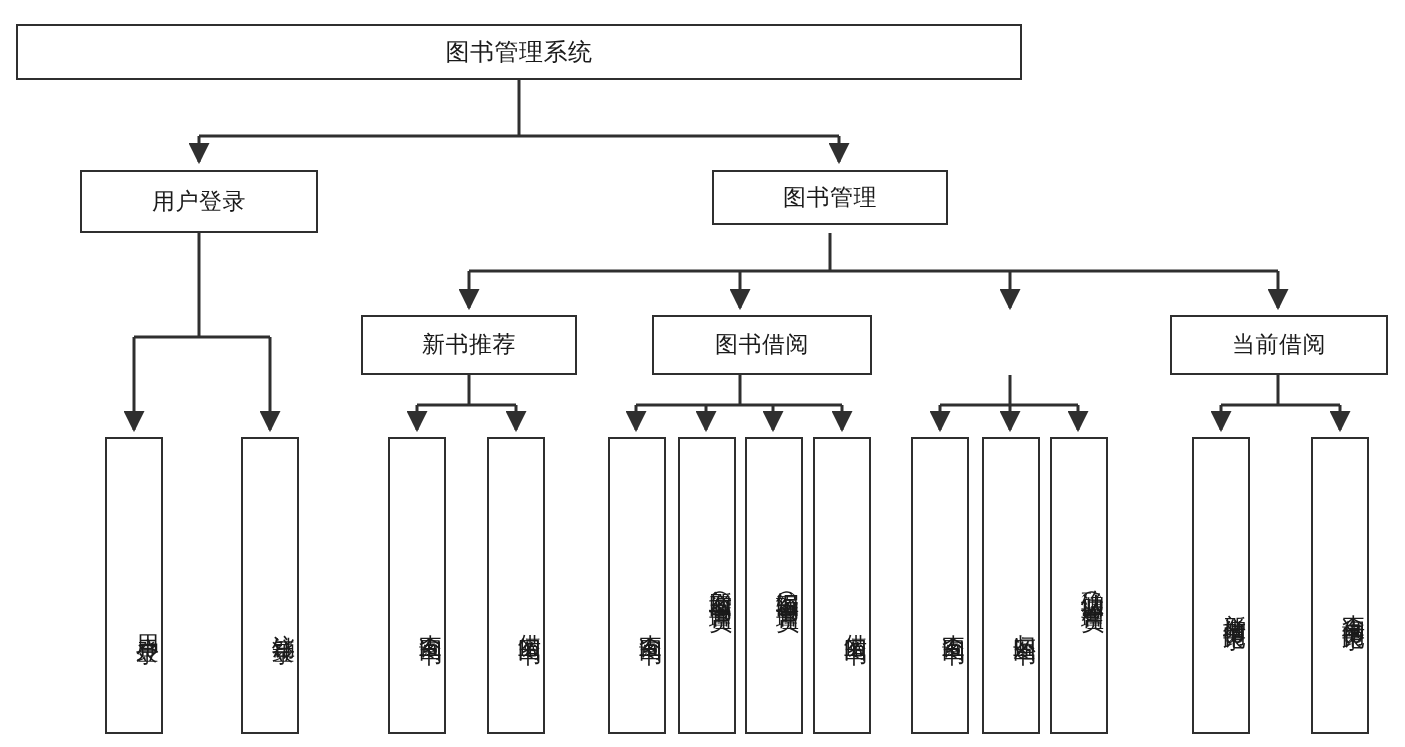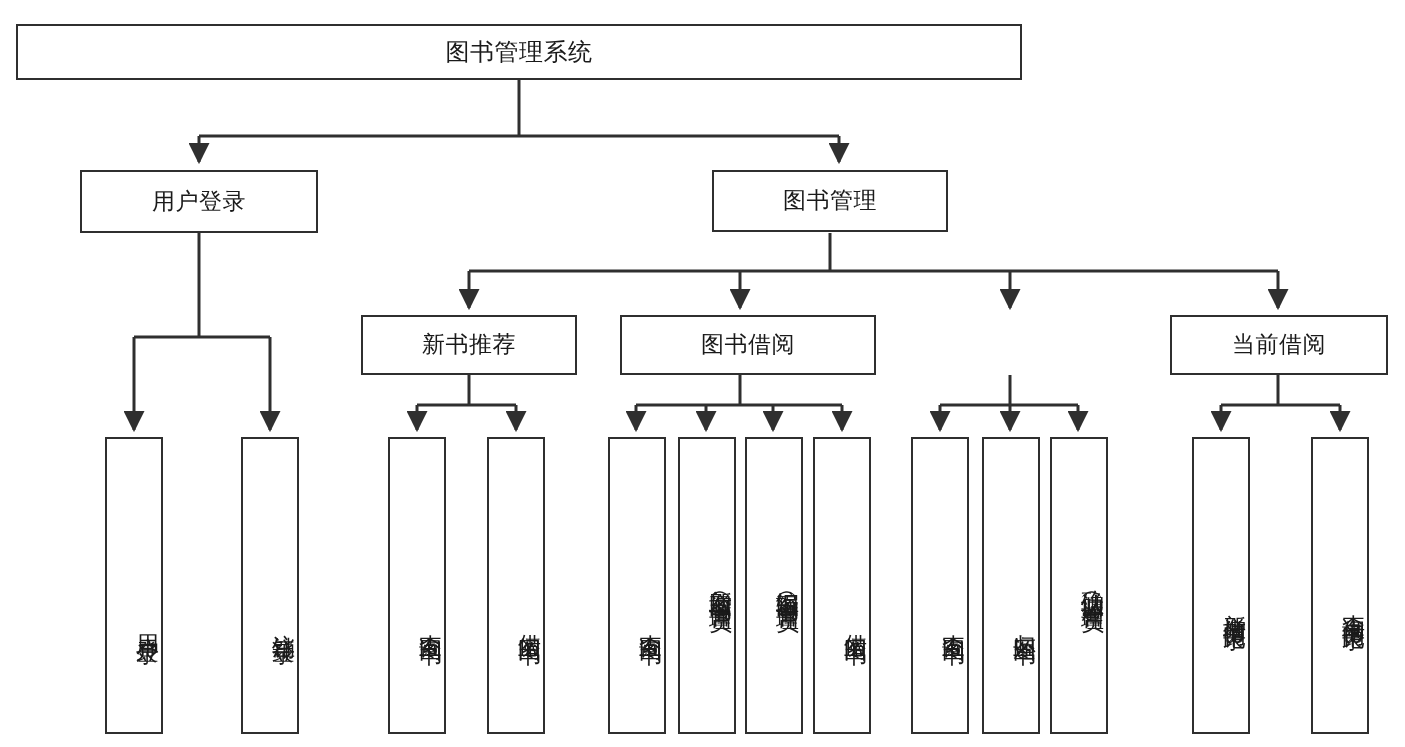--- a/index.html
+++ b/index.html
@@ -117,24 +117,24 @@
       <path d="M 1278 375 L 1278 405"></path>
       <path d="M 1221 405 L 1340 405"></path>
       <path d="M 1221 405 L 1221 430" marker-end="url(#arrow)"></path>
       <path d="M 1340 405 L 1340 430" marker-end="url(#arrow)"></path>
     </g>
   </svg>
 
   <div class="node horiz" id="root-node" style="left:16px; top:12px; width:1006px; height:56px;margin-top:12px;">图书管理系统</div>
 
   <div class="node horiz" style="left:80px; top:170px; width:238px; height:63px;">用户登录</div>
-  <div class="node horiz" style="left:712px; top:170px; width:236px; height:62px;">图书管理</div>
+  <div class="node horiz" style="left:712px; top:170px; width:236px; height:55px;">图书管理</div>
 
   <div class="node horiz" style="left:361px; top:315px; width:216px; height:60px;">新书推荐</div>
-  <div class="node horiz" style="left:620px; top:315px; width:256px; height:60px;">图书借阅</div>
+  <div class="node horiz" style="left:652px; top:315px; width:220px; height:60px;">图书借阅</div>
   <div class="node horiz" style="left:1170px; top:315px; width:218px; height:60px;">当前借阅</div>
 
   <div class="node vert" style="left:105px; top:437px; width:58px; height:297px; padding-top:78px;">用户登录</div>
   <div class="node vert" style="left:241px; top:437px; width:58px; height:297px; padding-top:78px;">注销登录</div>
 
   <div class="node vert" style="left:388px; top:437px; width:58px; height:297px; padding-top:78px;">查询图书</div>
   <div class="node vert" style="left:487px; top:437px; width:58px; height:297px; padding-top:78px;">借阅图书</div>
 
   <div class="node vert" style="left:608px; top:437px; width:58px; height:297px; padding-top:78px;">查询图书</div>
   <div class="node vert topalign" style="left:678px; top:437px; width:58px; height:297px; padding-top:6px;">新增图书（管理员）</div>

